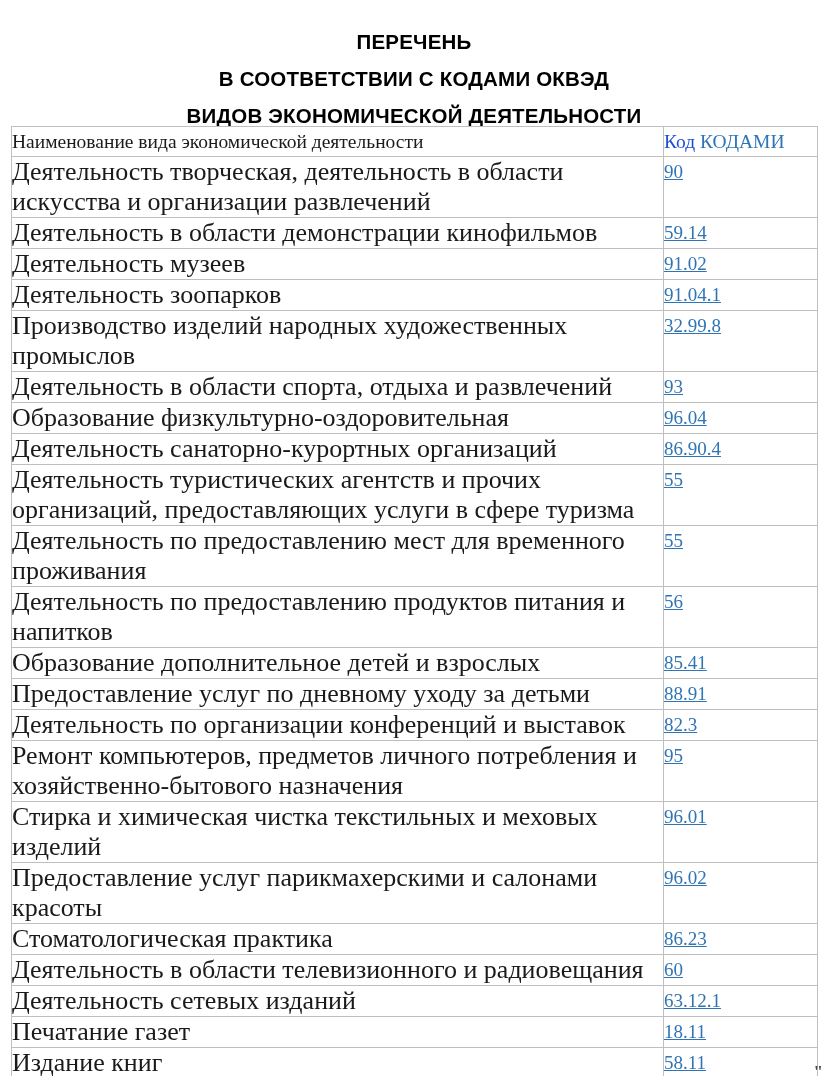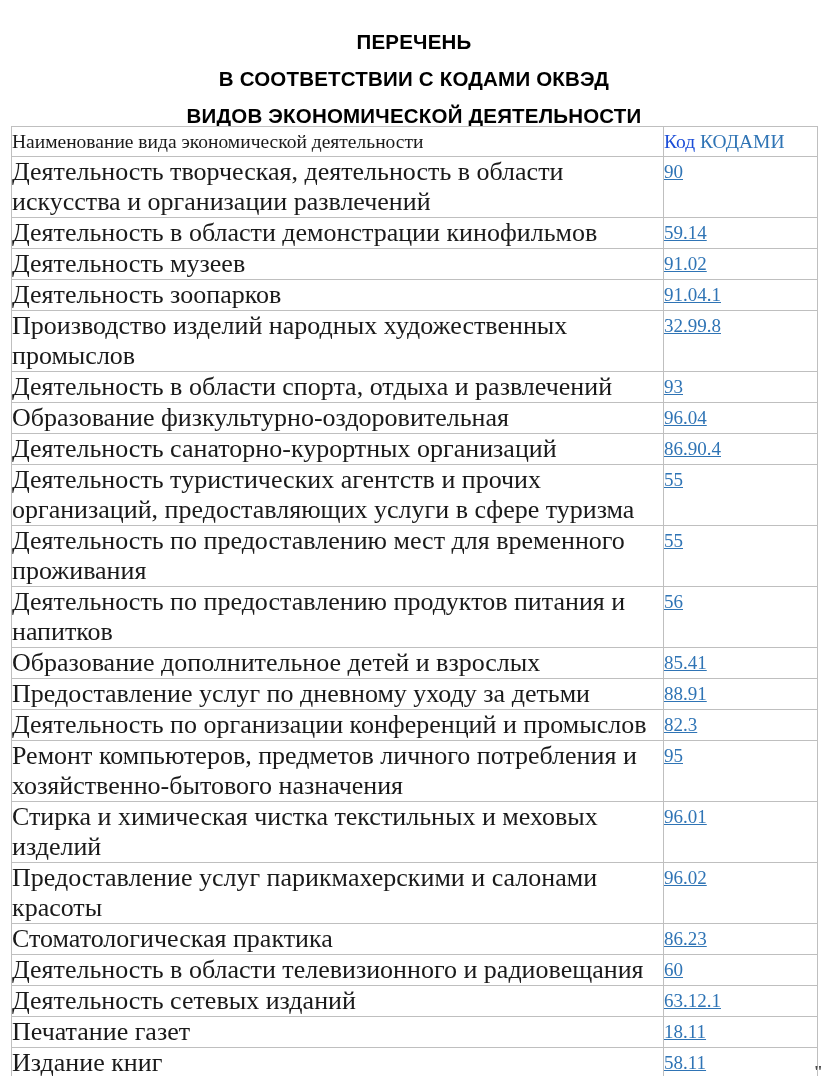--- a/index.html
+++ b/index.html
@@ -170,21 +170,21 @@
         </tr>
         <tr class="r1">
           <td class="name">Образование дополнительное детей и взрослых</td>
           <td class="code">85.41</td>
         </tr>
         <tr class="r1">
           <td class="name">Предоставление услуг по дневному уходу за детьми</td>
           <td class="code">88.91</td>
         </tr>
         <tr class="r1">
-          <td class="name">Деятельность по организации конференций и промыслов</td>
+          <td class="name">Деятельность по организации конференций и выставок</td>
           <td class="code">82.3</td>
         </tr>
         <tr class="r2">
           <td class="name">Ремонт компьютеров, предметов личного потребления и хозяйственно-бытового назначения</td>
           <td class="code">95</td>
         </tr>
         <tr class="r1">
           <td class="name">Стирка и химическая чистка текстильных и меховых изделий</td>
           <td class="code">96.01</td>
         </tr>

